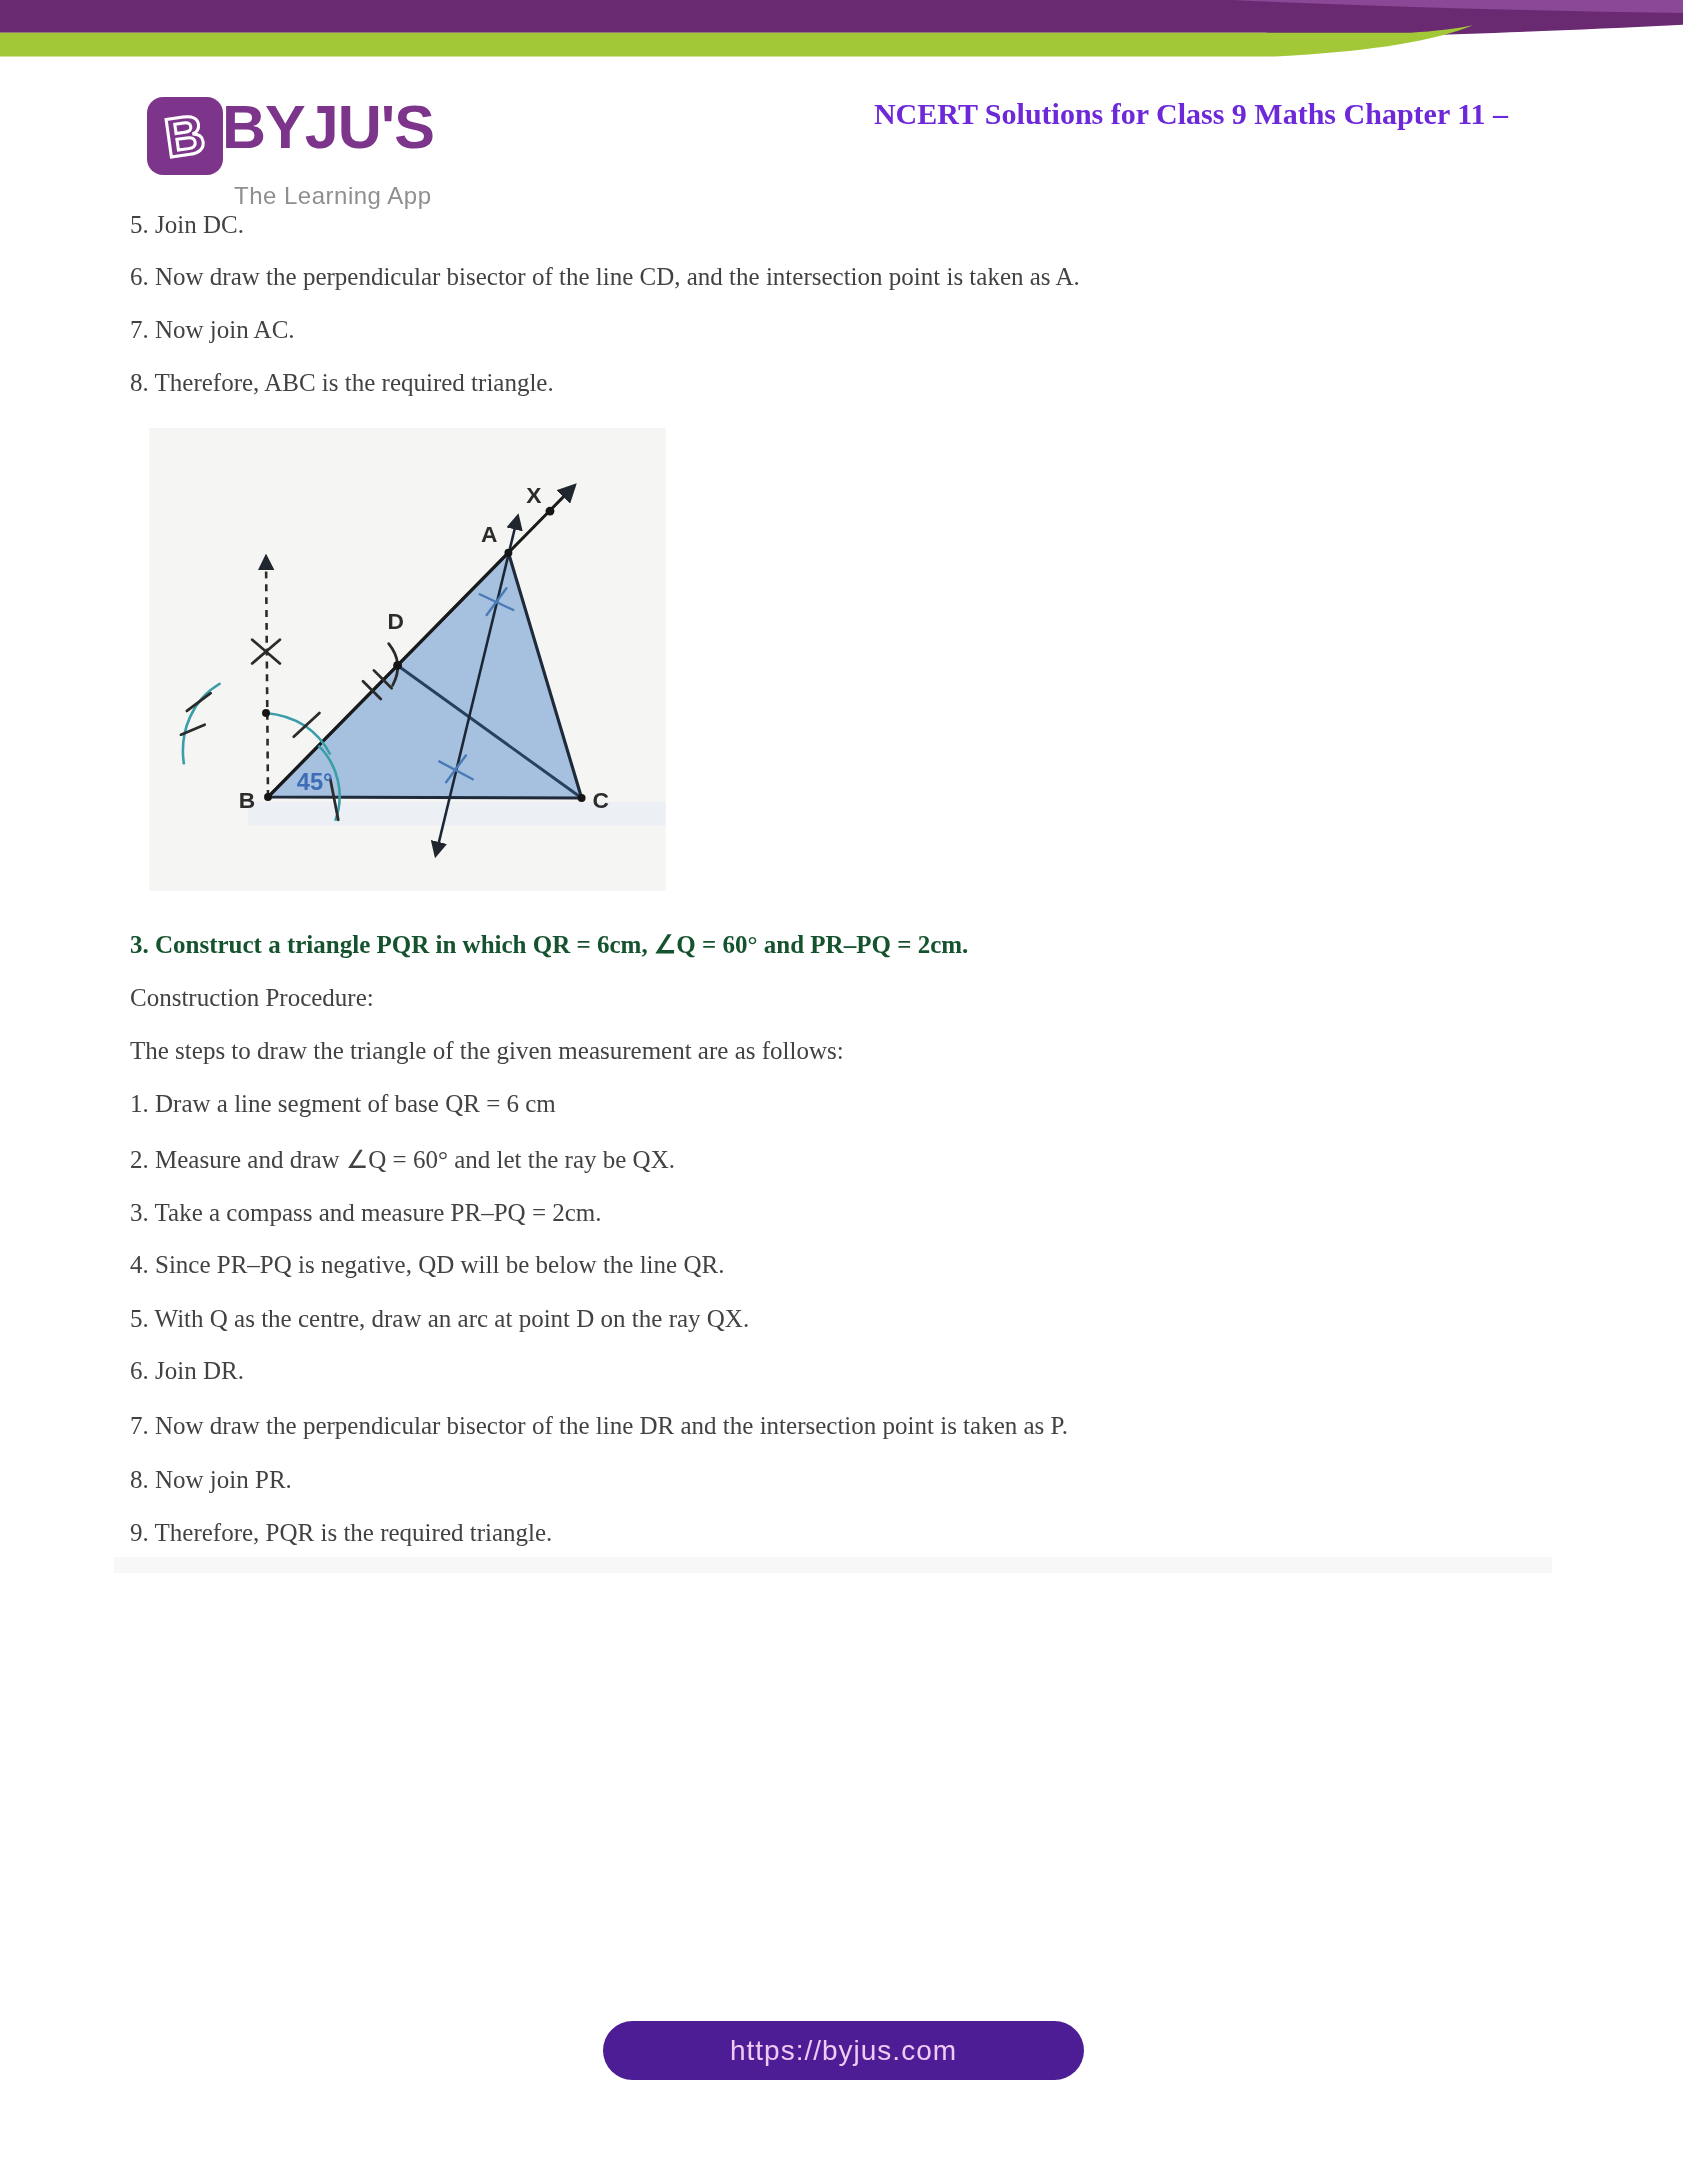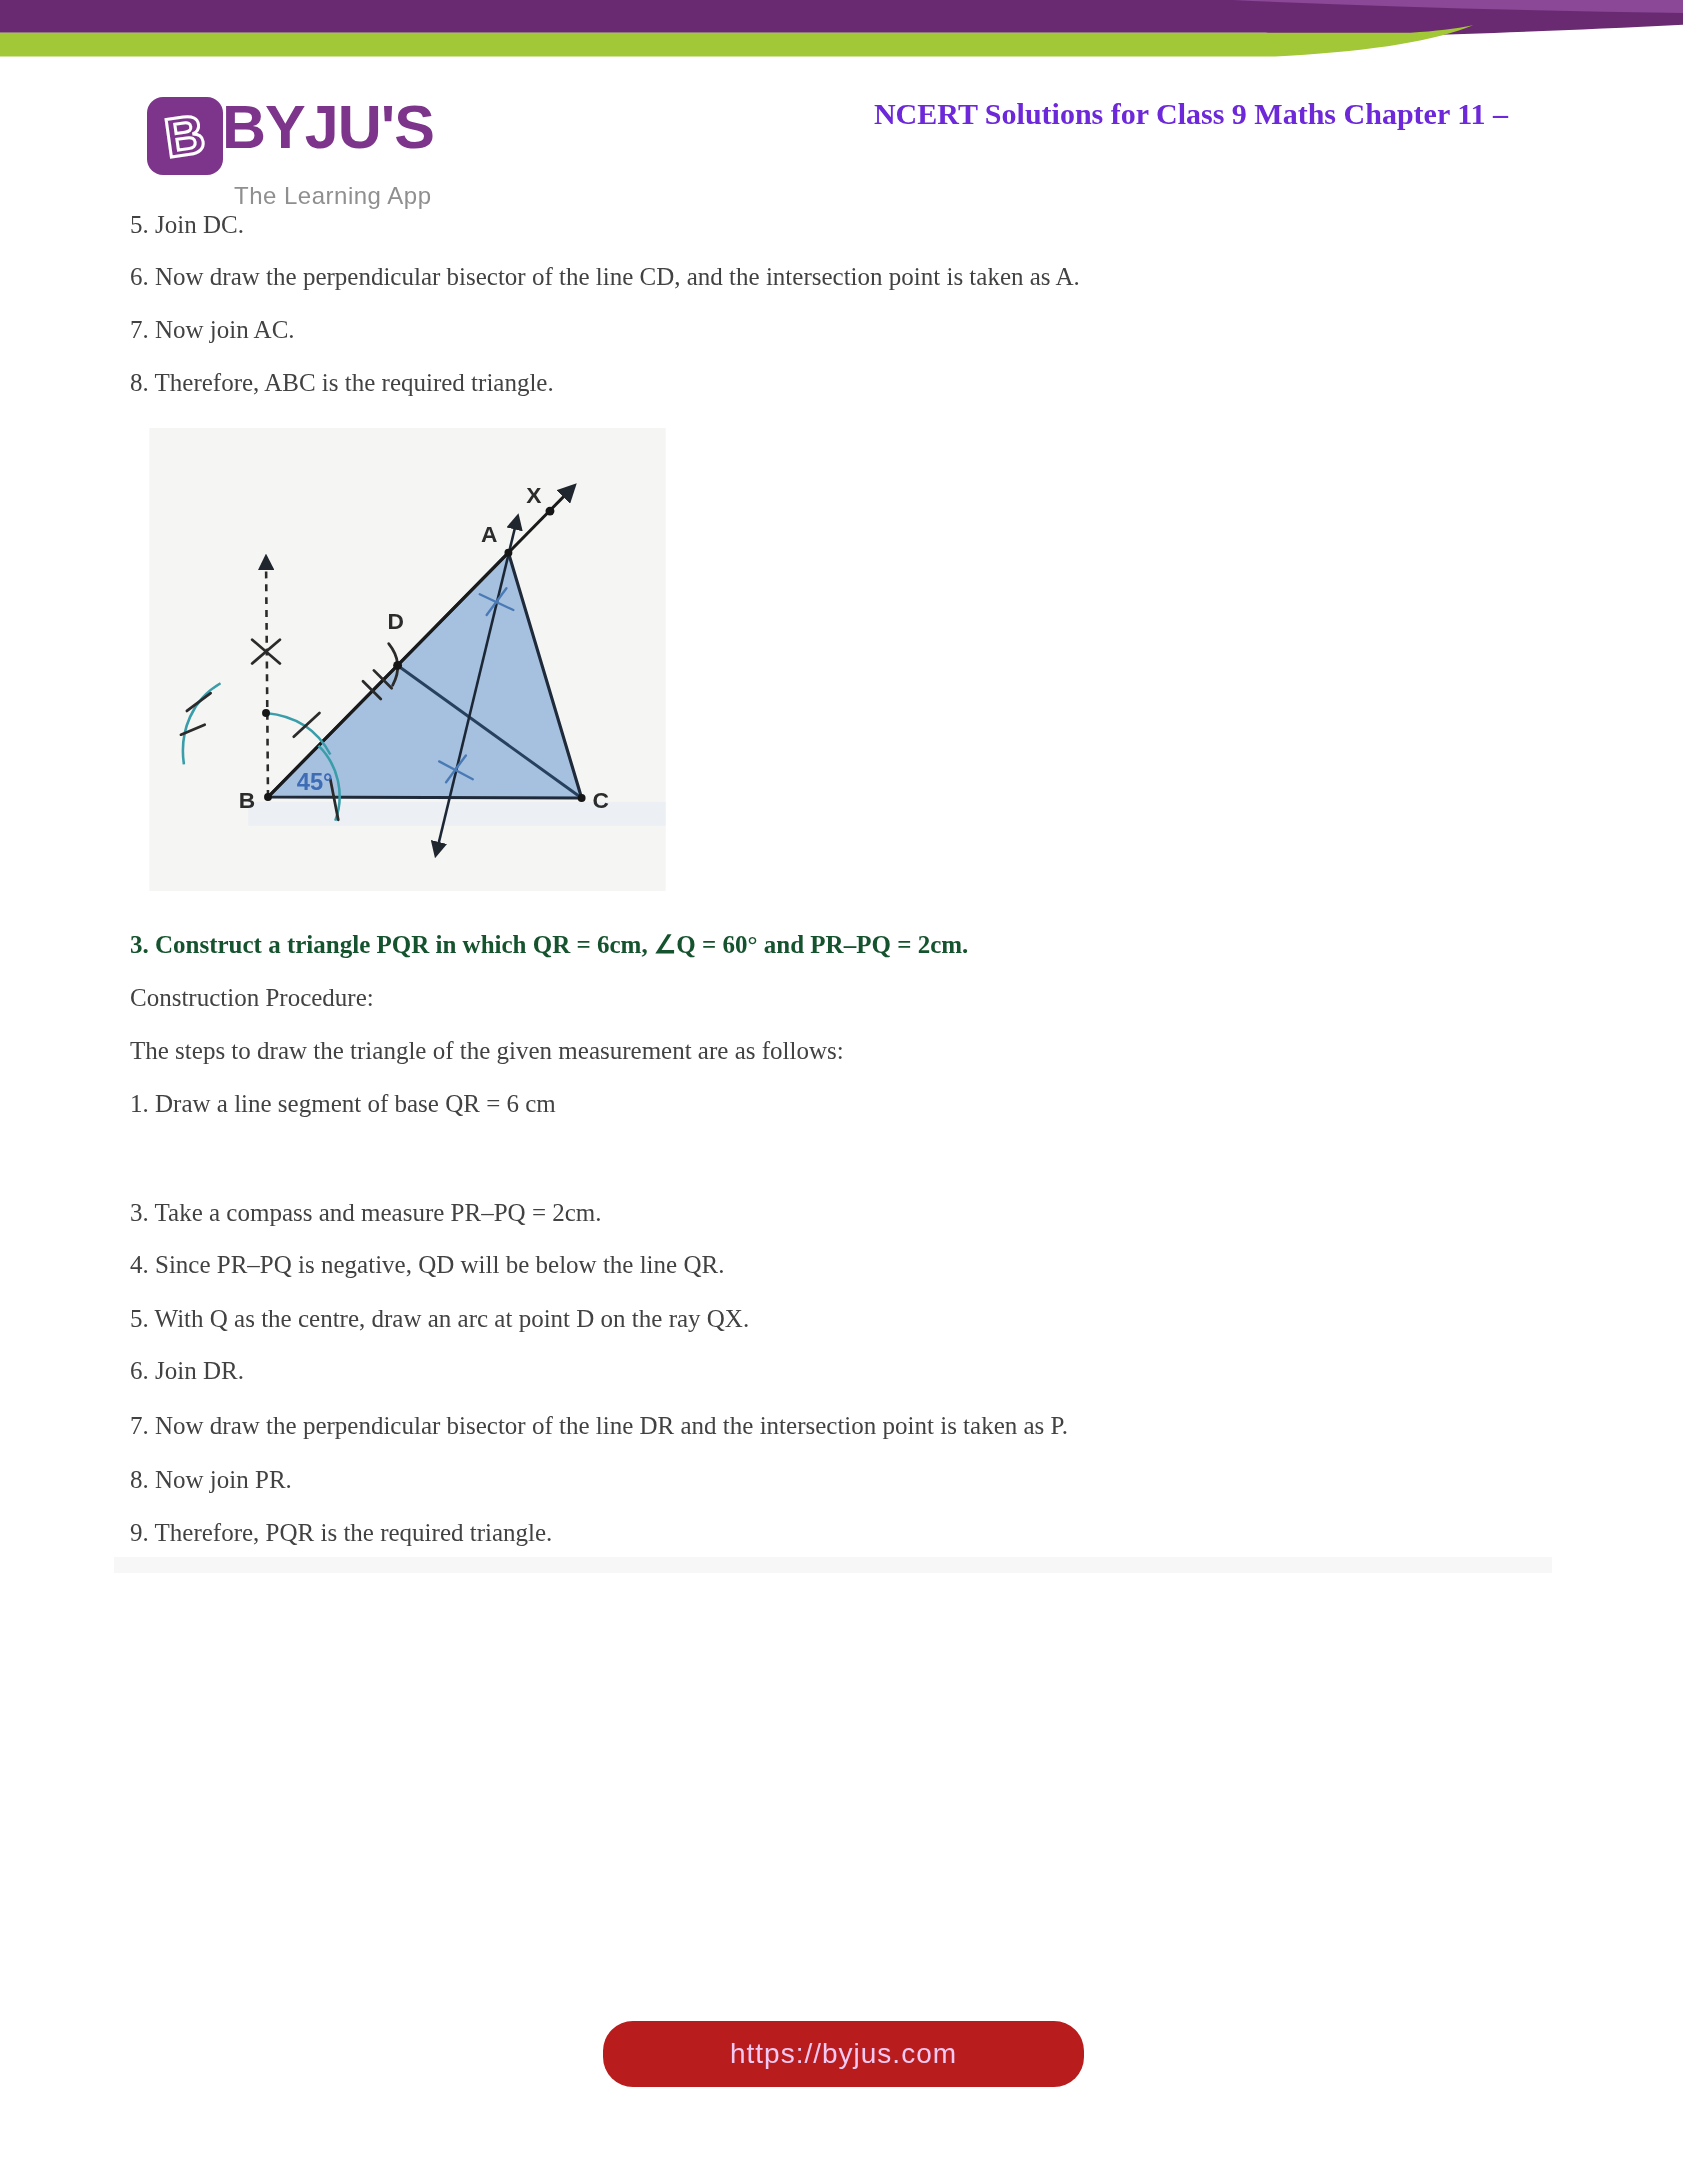--- a/index.html
+++ b/index.html
@@ -29,22 +29,22 @@
   .bold-line{font-weight:bold;color:#14532d;}
 
   .artifact{position:absolute;left:114px;top:1557px;width:1438px;height:16px;background:#f7f7f7;}
 
   
   #fig{position:absolute;left:149px;top:428px;width:517px;height:463px;display:block;}
   .figlabel{font-family:"Liberation Sans",sans-serif;font-size:23px;font-weight:600;fill:#2c2c2c;}
   .anglabel{font-family:"Liberation Sans",sans-serif;font-size:24px;font-weight:bold;fill:#3f6db5;}
 
   
-  .url-pill{position:absolute;left:603px;top:2021px;width:481px;height:66px;border-radius:30px;
-            background:#b91c1c;display:flex;align-items:center;justify-content:center;cursor:pointer;}
+  .url-pill{position:absolute;left:603px;top:2021px;width:481px;height:59px;border-radius:30px;
+            background:#4c1d95;display:flex;align-items:center;justify-content:center;cursor:pointer;}
   .url-pill span{font-family:"Liberation Sans",sans-serif;font-size:28px;color:#f2c9f2;letter-spacing:1px;}
 </style>
 </head>
 <body>
 
 <div id="page">
 
   <svg id="band" viewBox="0 0 1700 120" preserveAspectRatio="none">
     <path fill="#6a2a72" d="M0,0 H1700 V25 C1600,30 1500,34 1420,36 C1370,37.5 1325,35.5 1278,33 L0,33 Z"></path>
     <path fill="#8a4896" d="M1245,0 C1400,7 1550,11 1700,13 L1700,0 Z"></path>
@@ -125,20 +125,21 @@
     <text class="figlabel" x="448" y="384" text-anchor="start">C</text>
     <text class="figlabel" x="249" y="203" text-anchor="middle">D</text>
     <text class="figlabel" x="381" y="76" text-anchor="start">X</text>
     <text class="anglabel" x="149" y="366" text-anchor="start">45°</text>
   </svg>
 
   <p class="line bold-line" style="top:926px">3. Construct a triangle PQR in which QR = 6cm, ∠Q = 60° and PR–PQ = 2cm.</p>
   <p class="line" style="top:980px">Construction Procedure:</p>
   <p class="line" style="top:1033px">The steps to draw the triangle of the given measurement are as follows:</p>
   <p class="line" style="top:1086px">1. Draw a line segment of base QR = 6 cm</p>
+  <p class="line" style="top:1141px">2. Measure and draw ∠Q = 60° and let the ray be QX.</p>
   <p class="line" style="top:1195px">3. Take a compass and measure PR–PQ = 2cm.</p>
   <p class="line" style="top:1247px">4. Since PR–PQ is negative, QD will be below the line QR.</p>
   <p class="line" style="top:1301px">5. With Q as the centre, draw an arc at point D on the ray QX.</p>
   <p class="line" style="top:1353px">6. Join DR.</p>
   <p class="line" style="top:1408px">7. Now draw the perpendicular bisector of the line DR and the intersection point is taken as P.</p>
   <p class="line" style="top:1462px">8. Now join PR.</p>
   <p class="line" style="top:1515px">9. Therefore, PQR is the required triangle.</p>
 
   <div class="artifact"></div>
 

